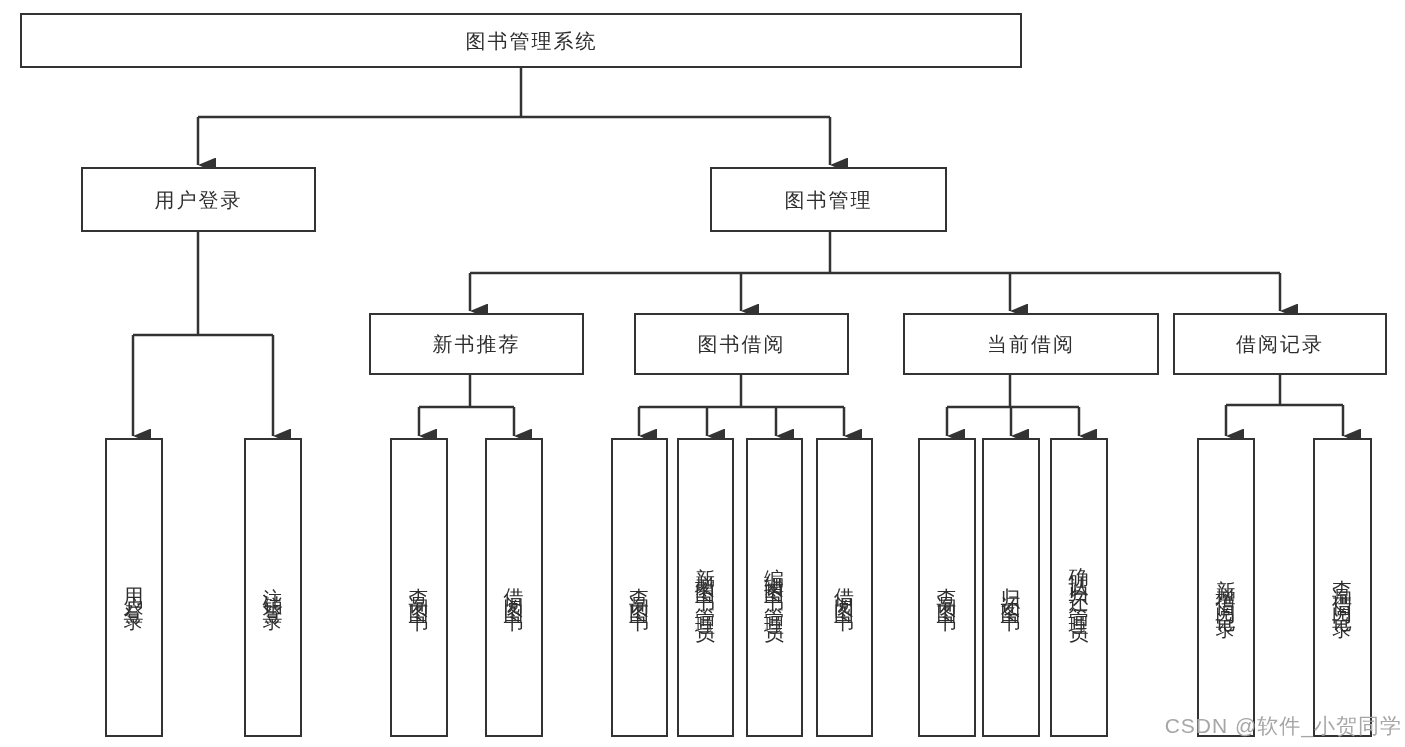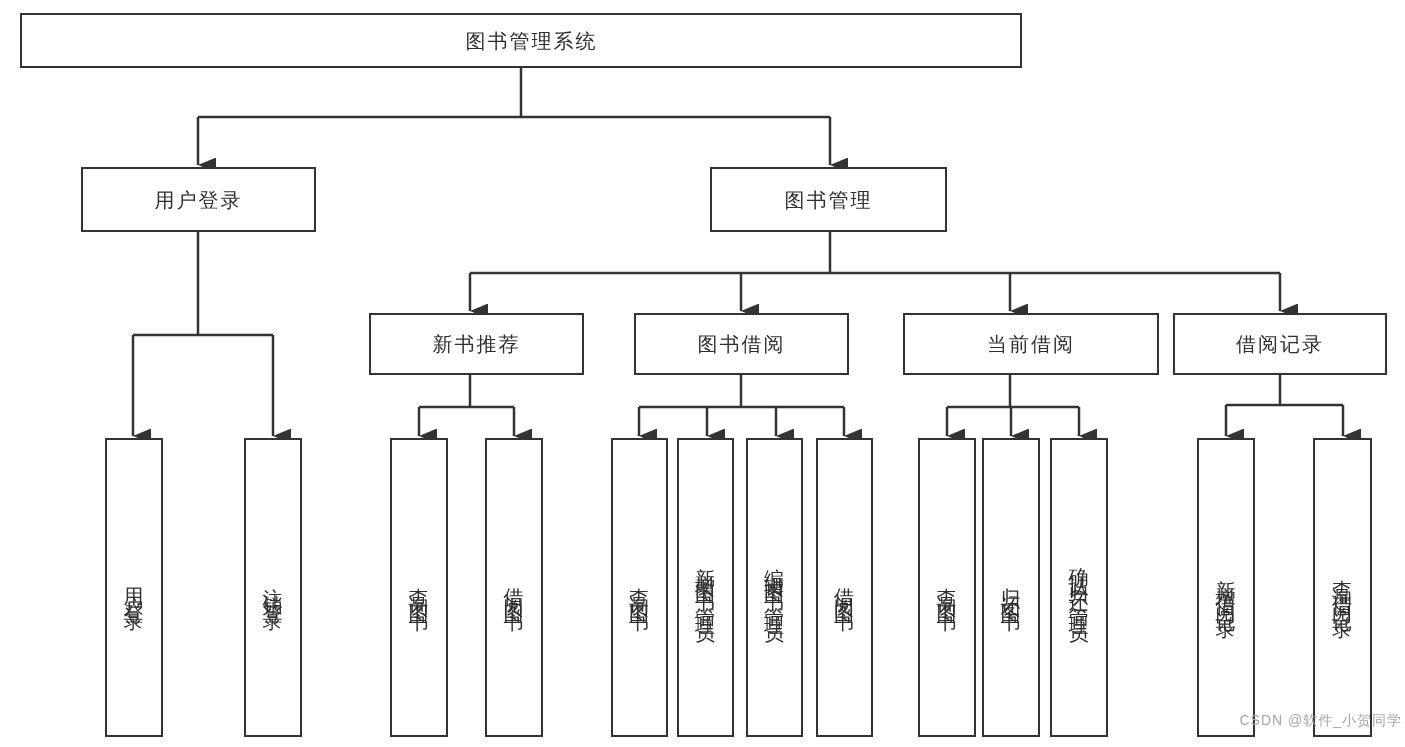--- a/index.html
+++ b/index.html
@@ -42,21 +42,21 @@
     text-orientation: mixed;
     letter-spacing: 8px;
     font-size: 20px;
     padding: 6px 0;
   }
   .watermark {
     position: absolute;
     top: 712px;
     right: 3px;
     color: #a6a6a6;
-    font-size: 14px;
+    font-size: 21px;
     letter-spacing: 1px;
     white-space: nowrap;
     z-index: 5;
   }
 </style>
 </head>
 <body>
 
 <div class="canvas">
 

